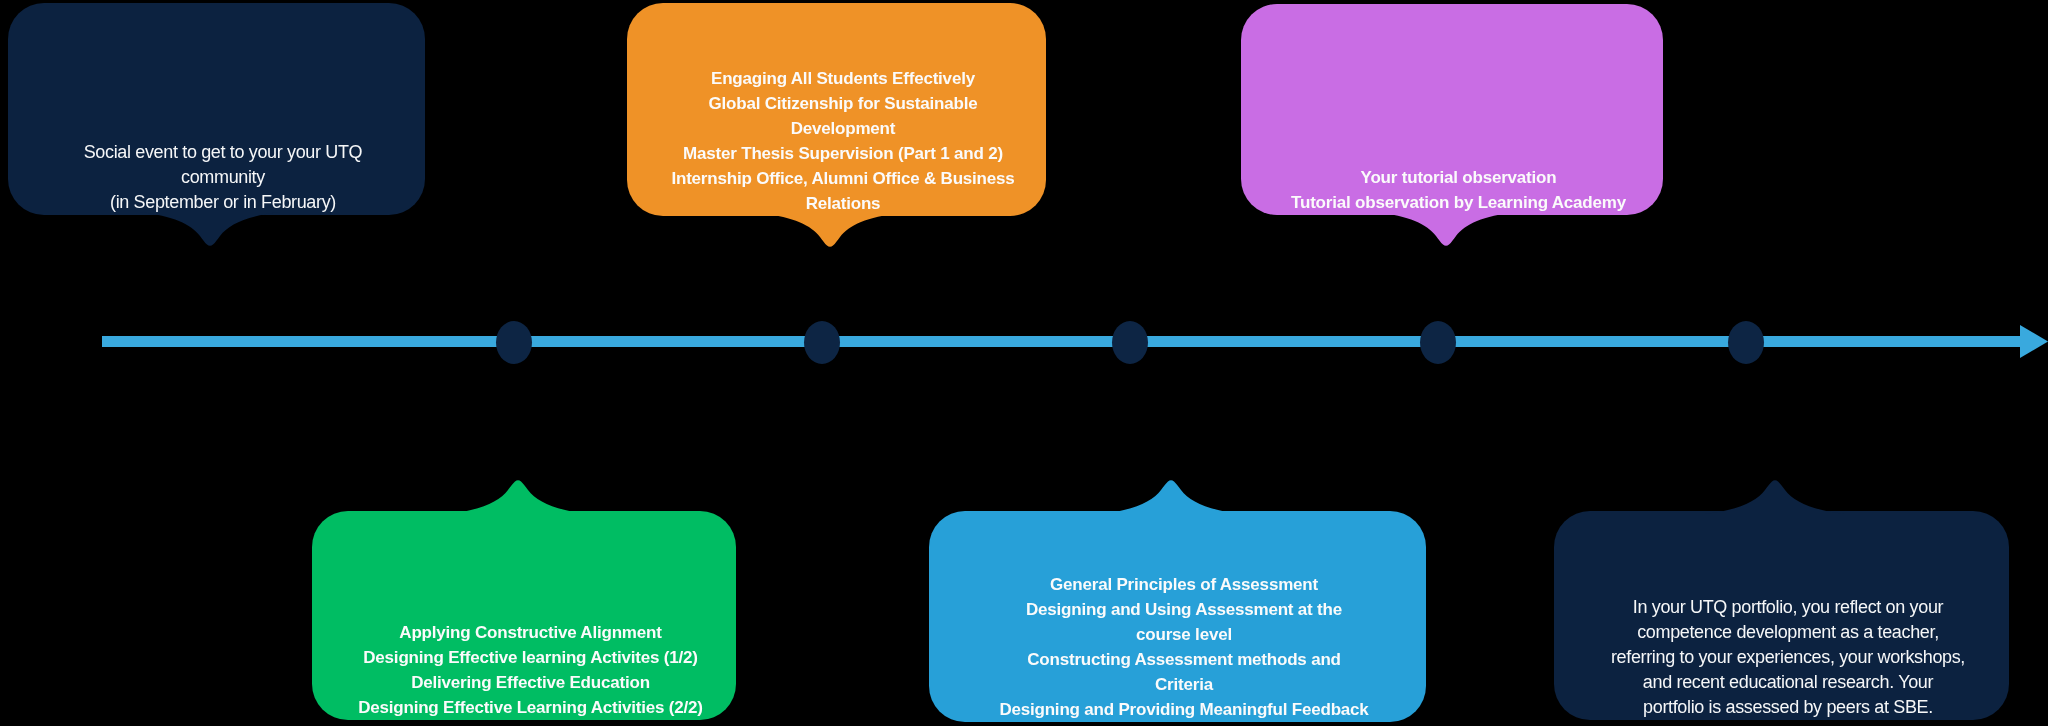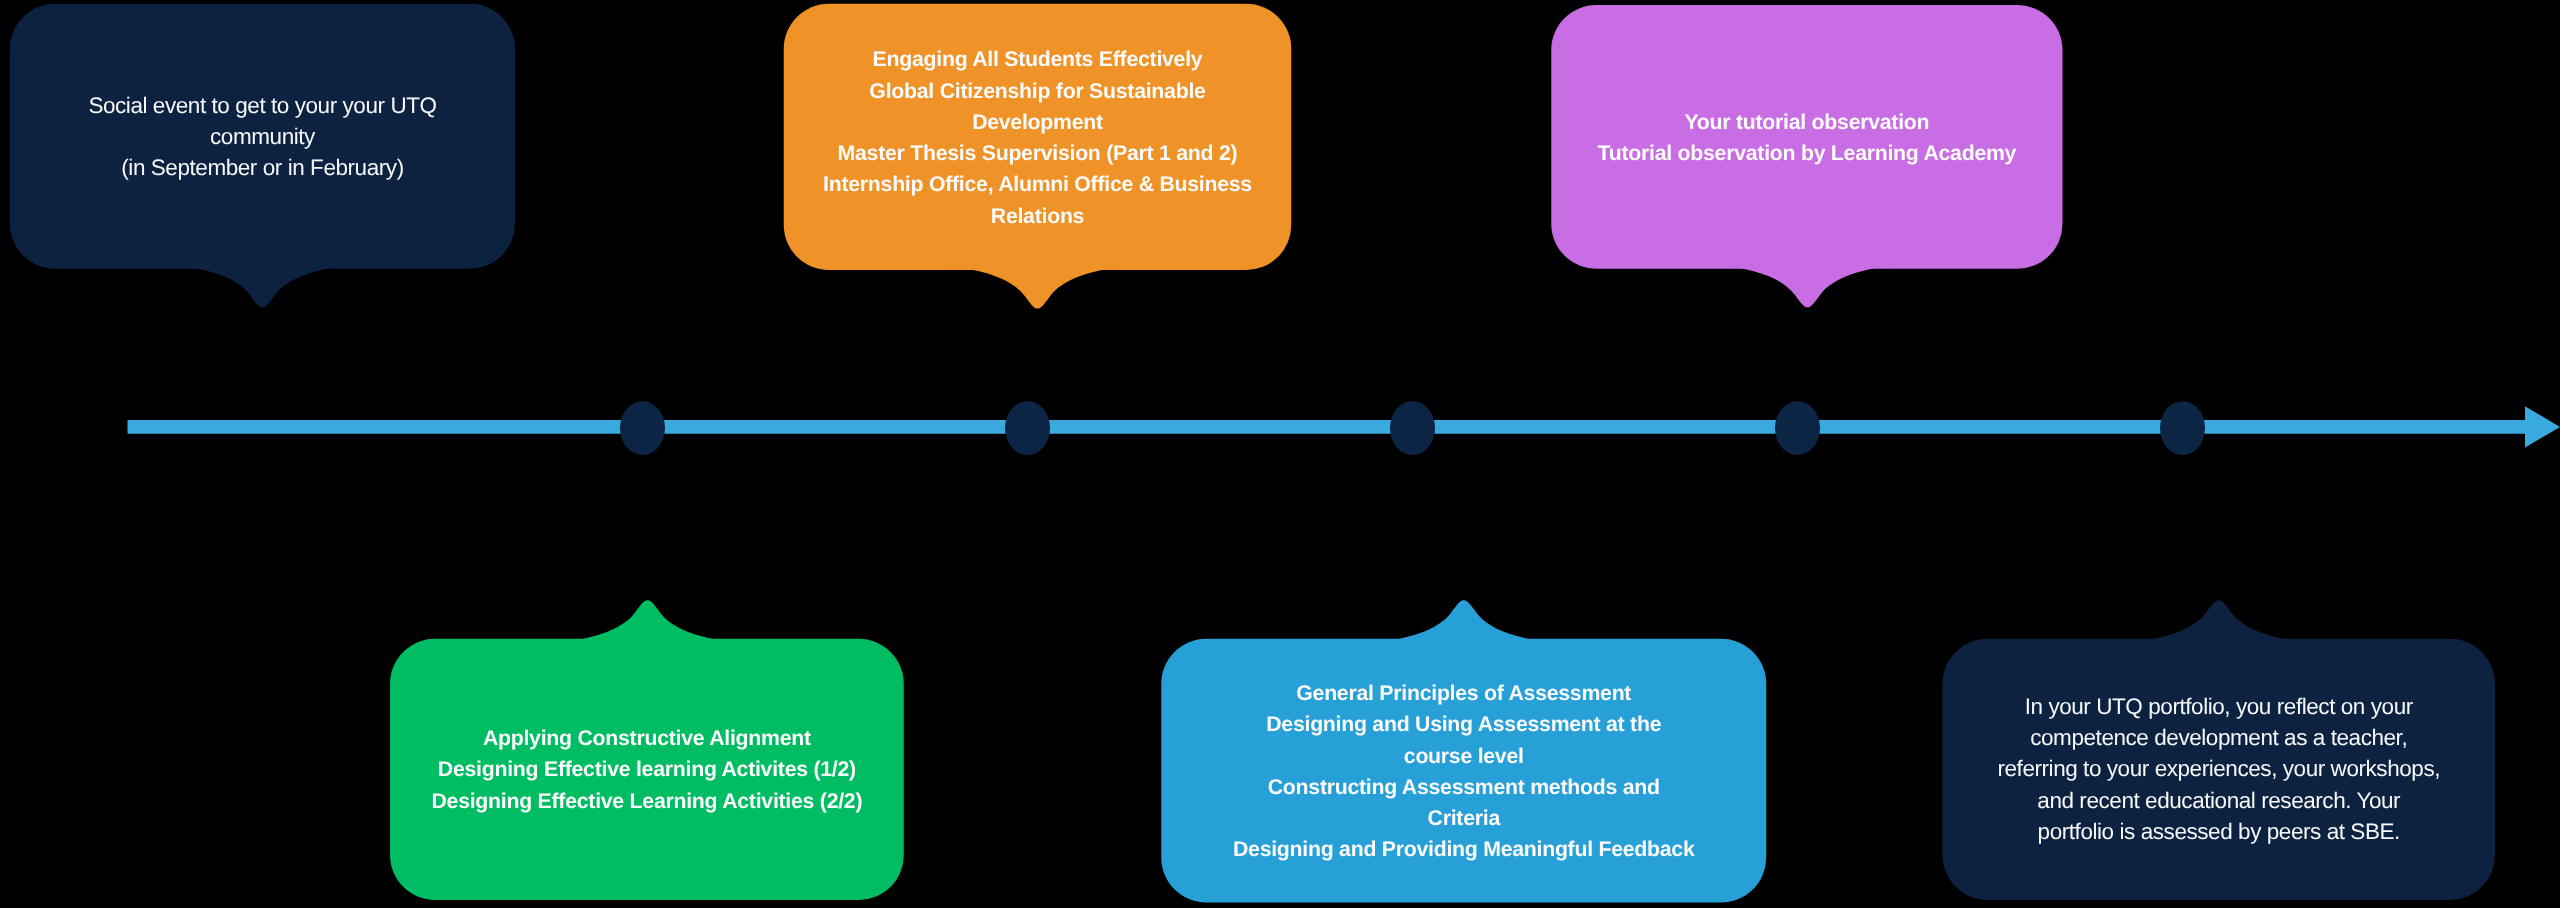--- a/index.html
+++ b/index.html
@@ -3,21 +3,21 @@
 <meta charset="utf-8">
 <style>
   html,body{margin:0;padding:0;background:#000;}
   .stage{
     position:relative;width:2048px;height:726px;background:#000000;
     overflow:hidden;font-family:"Liberation Sans",sans-serif;
   }
   .bubble{position:absolute;}
   .bubble .body{
     width:100%;height:100%;border-radius:36px;
-    display:flex;align-items:center;justify-content:center;
+    display:flex;align-items:flex-end;justify-content:center;padding-left:13px;
   }
   .content{text-align:center;line-height:25px;}
   .content.reg{font-size:18px;letter-spacing:-0.35px;}
   .content.bold{font-size:17px;font-weight:700;letter-spacing:-0.2px;}
   .content .line{white-space:nowrap;}
   .tail{position:absolute;left:50%;width:140px;height:38px;display:block;}
   .tail.down{bottom:-35px;transform:translateX(-50%);}
   .tail.up{top:-35px;transform:translateX(-50%) scaleY(-1);}
 
   
@@ -92,20 +92,21 @@
   </div>
 
   <div class="bubble b4">
     <svg class="tail up" viewBox="0 0 140 38">
       <path d="M0,0 C33,4 51,12 60,24 C62.5,27.5 64.8,30.6 67,32.6 C68.8,34.2 71.2,34.2 73,32.6 C75.2,30.6 77.5,27.5 80,24 C89,12 107,4 140,0 Z" fill="#00bd63"></path>
     </svg>
     <div class="body" style="background: rgb(0, 189, 99);">
       <div class="content bold" style="color: rgb(251, 251, 251);">
           <div class="line">Applying Constructive Alignment</div>
           <div class="line">Designing Effective learning Activites (1/2)</div>
+          <div class="line">Delivering Effective Education</div>
           <div class="line">Designing Effective Learning Activities (2/2)</div>
         </div>
     </div>
   </div>
 
   <div class="bubble b5">
     <svg class="tail up" viewBox="0 0 140 38">
       <path d="M0,0 C33,4 51,12 60,24 C62.5,27.5 64.8,30.6 67,32.6 C68.8,34.2 71.2,34.2 73,32.6 C75.2,30.6 77.5,27.5 80,24 C89,12 107,4 140,0 Z" fill="#27a0d8"></path>
     </svg>
     <div class="body" style="background: rgb(39, 160, 216);">

